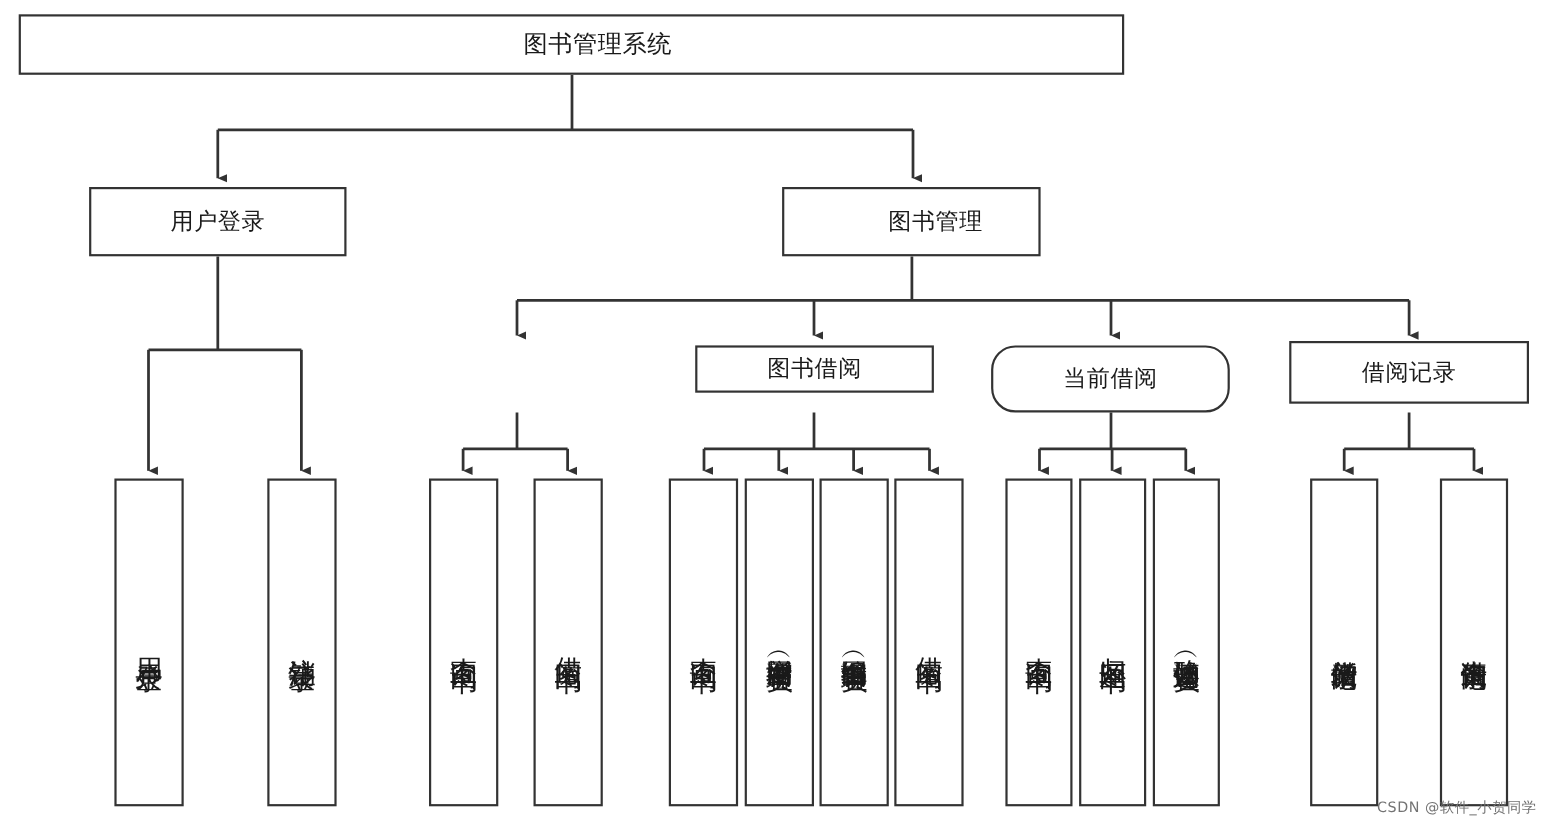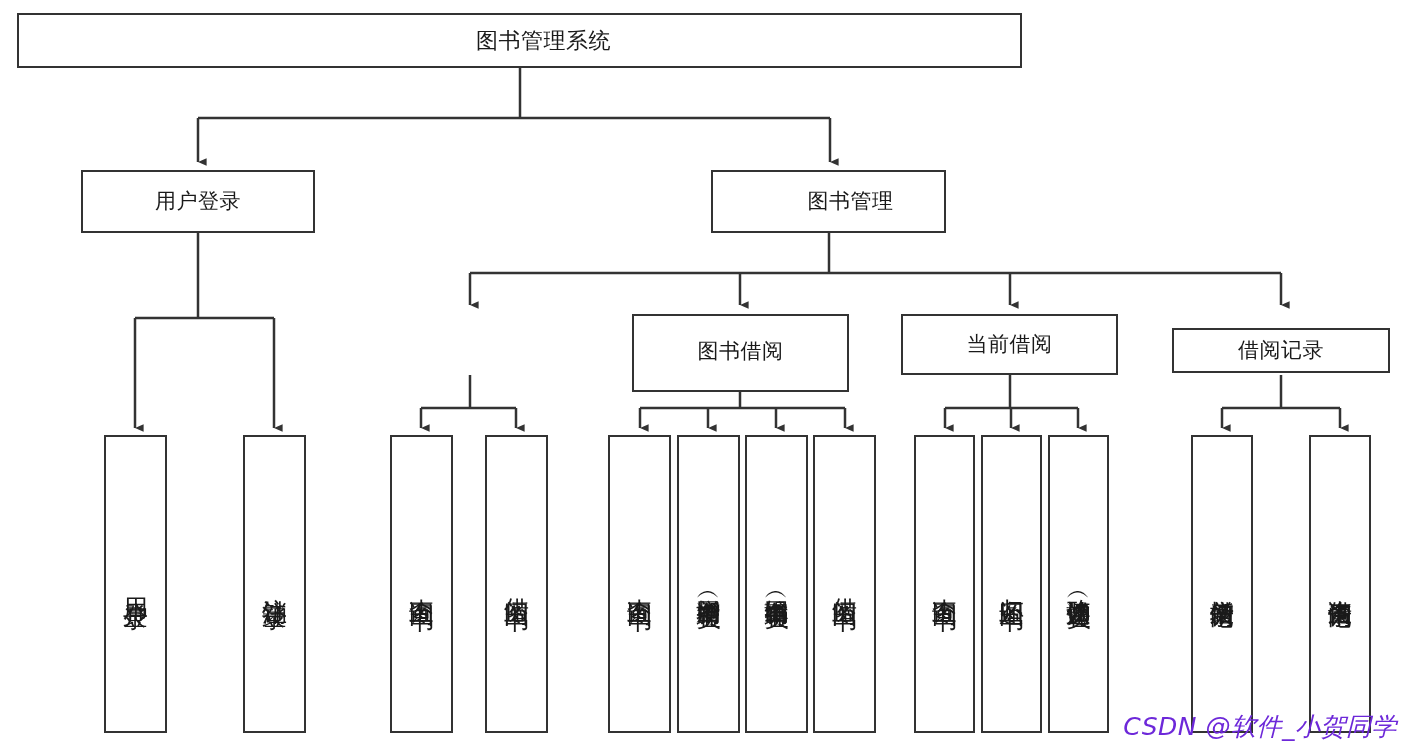--- a/index.html
+++ b/index.html
@@ -66,26 +66,25 @@
     white-space: nowrap;
   }
   .node.vert.tight .node-label {
     letter-spacing: 1px;
     font-size: 24px;
   }
   .watermark {
     position: absolute;
     right: 8px;
     bottom: 4px;
-    font-size: 25px;
-    color: #6d28d9;
+    font-size: 13px;
+    color: #737373;
     letter-spacing: 0.5px;
     white-space: nowrap;
     user-select: none;
-    font-style: italic;
   }
 </style>
 </head>
 <body>
 
 <div id="diagram-root">
 
   <svg id="edges" viewBox="0 0 1405 747" xmlns="http://www.w3.org/2000/svg">
     <defs>
       <marker id="arrowhead" markerWidth="8" markerHeight="9" refX="4" refY="8.6" orient="auto" markerUnits="userSpaceOnUse">
@@ -140,27 +139,27 @@
     <span class="node-label">图书管理系统</span>
   </div>
 
   <div class="node horiz" style="left:81px; top:170px; width:234px; height:63px;">
     <span class="node-label">用户登录</span>
   </div>
   <div class="node horiz" style="left:711px; top:170px; width:235px; height:63px;padding-left:44px;">
     <span class="node-label">图书管理</span>
   </div>
 
-  <div class="node horiz" style="left:632px; top:314px; width:217px; height:78px;font-family:Liberation Mono, monospace;">
+  <div class="node horiz" style="left:632px; top:314px; width:217px; height:43px;">
     <span class="node-label">图书借阅</span>
   </div>
-  <div class="node horiz" style="left:901px; top:314px; width:217px; height:61px;">
+  <div class="node horiz" style="left:901px; top:314px; width:217px; height:61px;border-radius:22px;">
     <span class="node-label">当前借阅</span>
   </div>
-  <div class="node horiz" style="left:1172px; top:328px; width:218px; height:45px;">
+  <div class="node horiz" style="left:1172px; top:310px; width:218px; height:57px;">
     <span class="node-label">借阅记录</span>
   </div>
 
   <div class="node vert" style="left:104px; top:435px; width:63px; height:298px;">
     <span class="node-label">用户登录</span>
   </div>
   <div class="node vert" style="left:243px; top:435px; width:63px; height:298px;">
     <span class="node-label">注销登录</span>
   </div>
 

